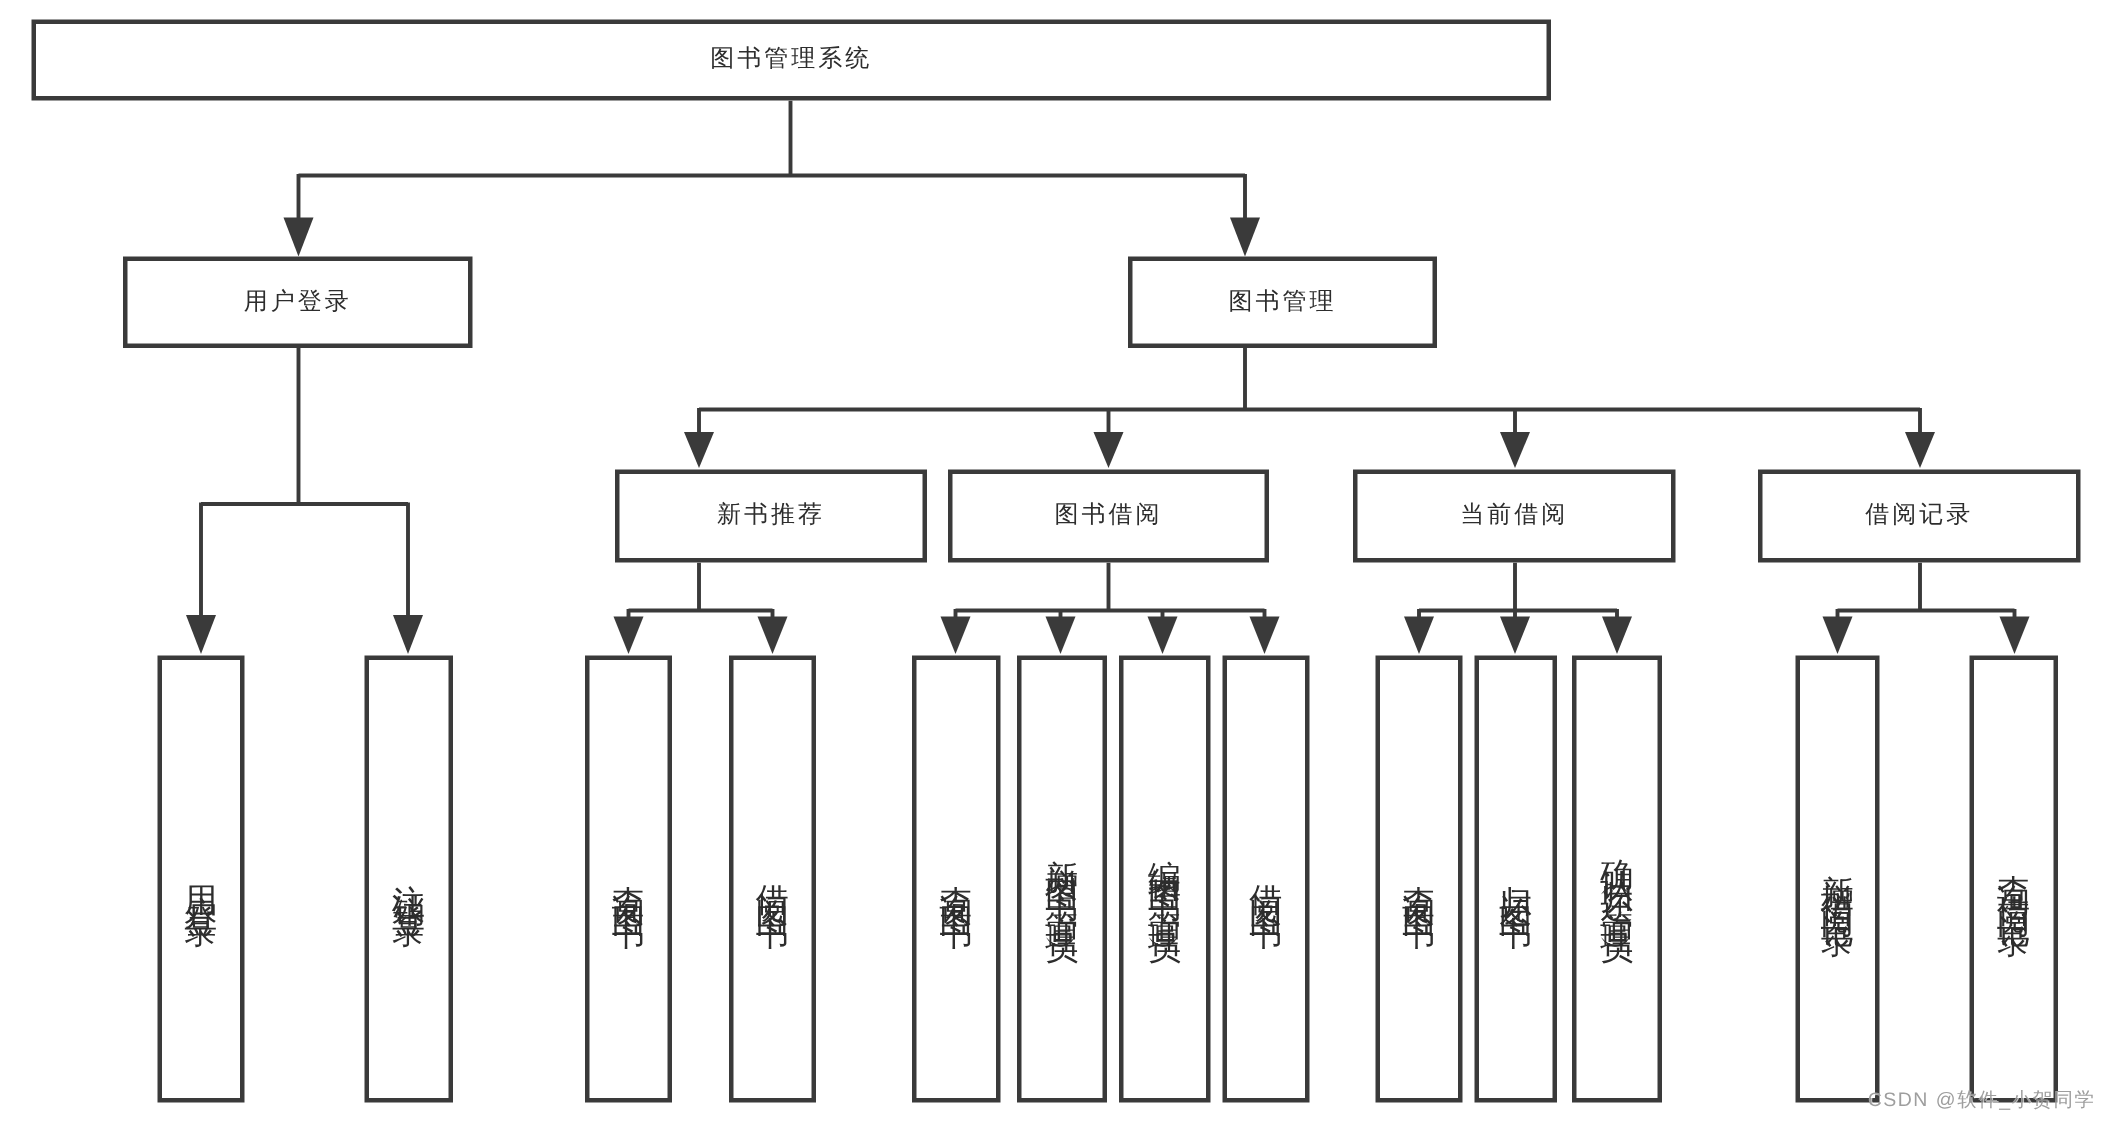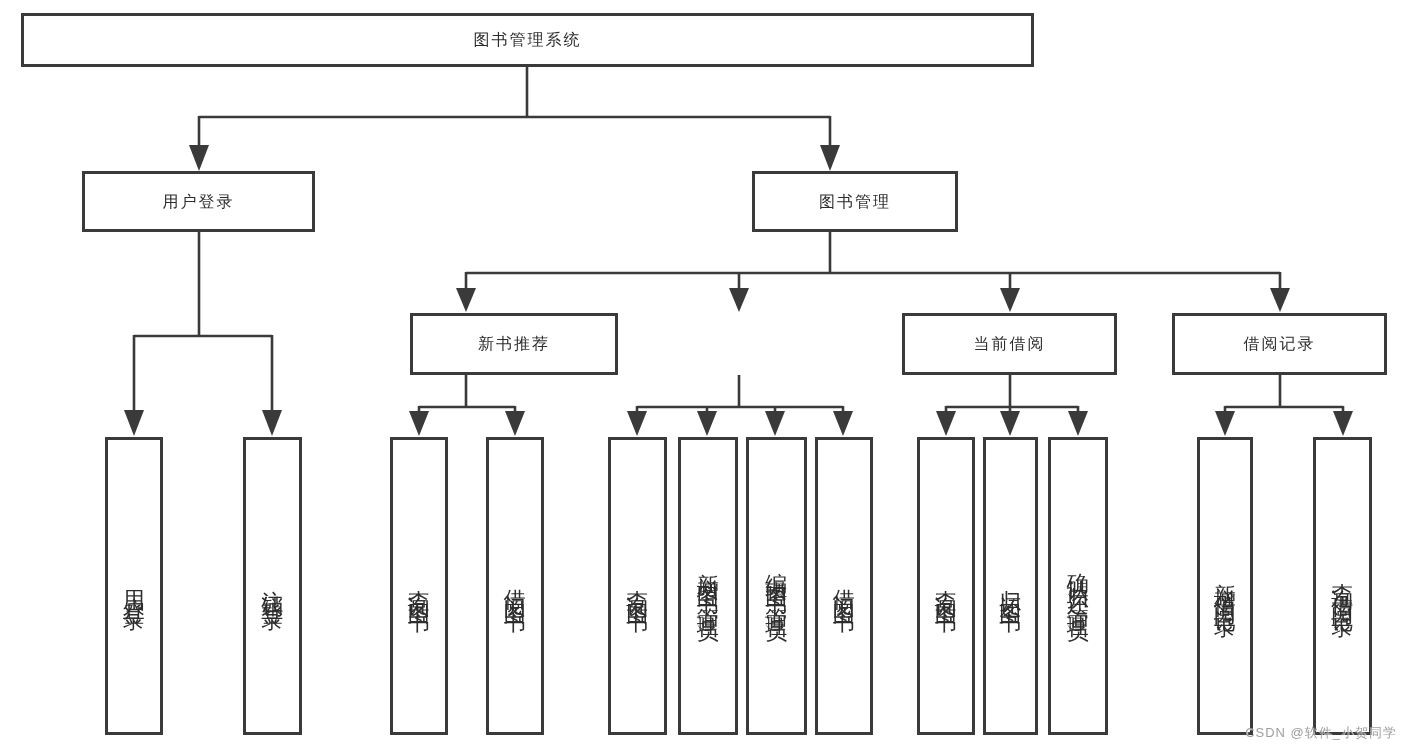--- a/index.html
+++ b/index.html
@@ -120,20 +120,21 @@
       <polygon class="c-arrow" points="1333,411 1353,411 1343,436"></polygon>
     </g>
   </svg>
 
   <div class="box h" style="left:21px;top:13px;width:1013px;height:54px;">图书管理系统</div>
 
   <div class="box h" style="left:82px;top:171px;width:233px;height:61px;">用户登录</div>
   <div class="box h" style="left:752px;top:171px;width:206px;height:61px;text-align:center;">图书管理</div>
 
   <div class="box h" style="left:362px;top:313px;width:208px;height:62px;margin-left:48px;">新书推荐</div>
+  <div class="box h" style="left:632px;top:313px;width:214px;height:62px;">图书借阅</div>
   <div class="box h" style="left:1172px;top:313px;width:215px;height:62px;">借阅记录</div>
   <div class="box h" style="left:902px;top:313px;width:215px;height:62px;">当前借阅</div>
 
   <div class="box v" style="left:105px;top:437px;width:58px;height:298px;">用户登录</div>
   <div class="box v" style="left:243px;top:437px;width:59px;height:298px;">注销登录</div>
 
   <div class="box v" style="left:390px;top:437px;width:58px;height:298px;">查询图书</div>
   <div class="box v" style="left:486px;top:437px;width:58px;height:298px;">借阅图书</div>
 
   <div class="box v" style="left:608px;top:437px;width:59px;height:298px;">查询图书</div>

